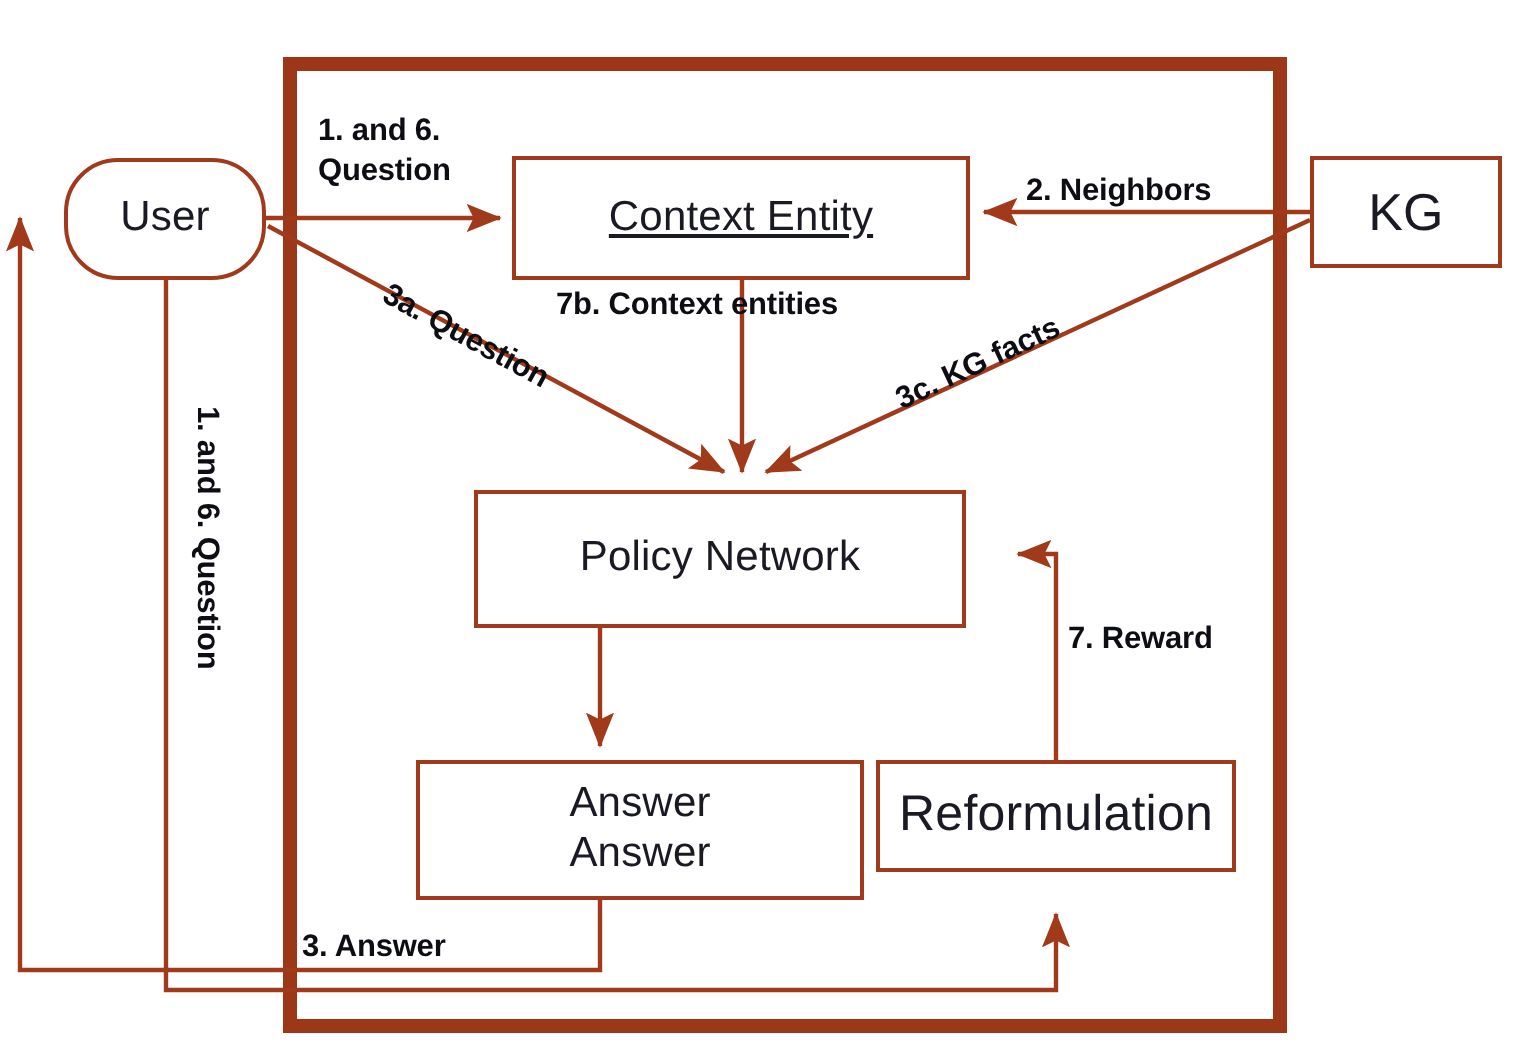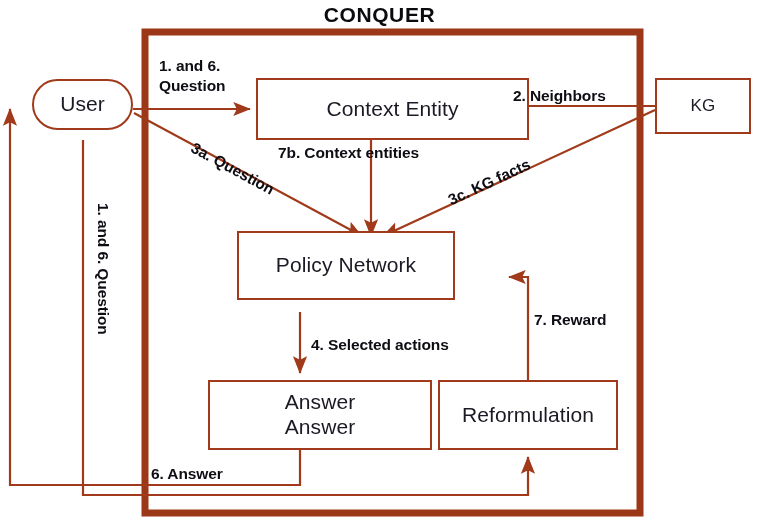--- a/index.html
+++ b/index.html
@@ -61,21 +61,20 @@
     font-size: 21px;
     letter-spacing: 0.6px;
     color: #0a0a0f;
   }
 </style>
 </head>
 <body>
 
 <div id="canvas">
 
-  <div id="title">CONQUER</div>
 
   <svg id="diagram-svg" viewBox="0 0 759 523" xmlns="http://www.w3.org/2000/svg">
     <defs>
       <marker id="ah" markerWidth="9" markerHeight="9" refX="7.6" refY="3.2" orient="auto" markerUnits="strokeWidth">
         <path d="M0,0 L8,3.2 L0,6.4 L1.6,3.2 z" fill="#A03A1B"></path>
       </marker>
     </defs>
 
     <rect x="145" y="32" width="495" height="481" fill="none" stroke="#9C3717" stroke-width="7"></rect>
 
@@ -97,56 +96,55 @@
 
       <path d="M528,380 L528,277 L509,277" marker-end="url(#ah)"></path>
 
       <path d="M300,450 L300,485 L10,485 L10,109" marker-end="url(#ah)"></path>
 
       <path d="M83,140 L83,495 L528,495 L528,457" marker-end="url(#ah)"></path>
 
     </g>
   </svg>
 
-  <div class="node-box" style="left:32px; top:79px; width:101px; height:51px; font-size:21px;border-radius:27px;">
+  <div class="node-box" style="left:32px; top:79px; width:101px; height:61px; font-size:21px;border-radius:27px;">
     <span class="node-line">User</span>
   </div>
 
-  <div class="node-box" style="left:256px; top:78px; width:273px; height:62px; font-size:21px;">
+  <div class="node-box" style="left:256px; top:78px; width:229px; height:62px; font-size:21px;text-decoration:underline;">
     <span class="node-line">Context Entity</span>
   </div>
 
-  <div class="node-box" style="left:655px; top:78px; width:96px; height:56px; font-size:17px;">
+  <div class="node-box" style="left:655px; top:78px; width:96px; height:56px; font-size:26px;">
     <span class="node-line">KG</span>
   </div>
 
-  <div class="node-box" style="left:237px; top:231px; width:218px; height:69px; font-size:21px;">
+  <div class="node-box" style="left:237px; top:245px; width:246px; height:69px; font-size:21px;">
     <span class="node-line">Policy Network</span>
   </div>
 
   <div class="node-box" style="left:208px; top:380px; width:224px; height:70px; font-size:21px;">
     <span class="node-line">Answer</span>
     <span class="node-line">Answer</span>
   </div>
 
-  <div class="node-box" style="left:438px; top:380px; width:180px; height:70px; font-size:21px;">
+  <div class="node-box" style="left:438px; top:380px; width:180px; height:56px; font-size:25px;">
     <span class="node-line">Reformulation</span>
   </div>
 
   <div class="edge-label two-line" style="left:159px; top:56px;">1. and 6. Question</div>
 
   <div class="edge-label" style="left:113px; top:203px; transform:rotate(90deg); transform-origin:left top;">1. and 6. Question</div>
 
   <div class="edge-label" style="left:197px; top:138px; transform:rotate(28.5deg); transform-origin:left top;">3a. Question</div>
 
   <div class="edge-label" style="left:278px; top:143px;">7b. Context entities</div>
 
   <div class="edge-label" style="left:445px; top:192px; transform:rotate(-25deg); transform-origin:left top;">3c. KG facts</div>
 
   <div class="edge-label" style="left:513px; top:86px;">2. Neighbors</div>
 
-  <div class="edge-label" style="left:311px; top:335px;">4. Selected actions</div>
 
   <div class="edge-label" style="left:534px; top:310px;text-align:center;">7. Reward</div>
 
-  <div class="edge-label" style="left:151px; top:464px;">6. Answer</div>
+  <div class="edge-label" style="left:151px; top:464px;">3. Answer</div>
 
 </div>
 
 </body></html>

